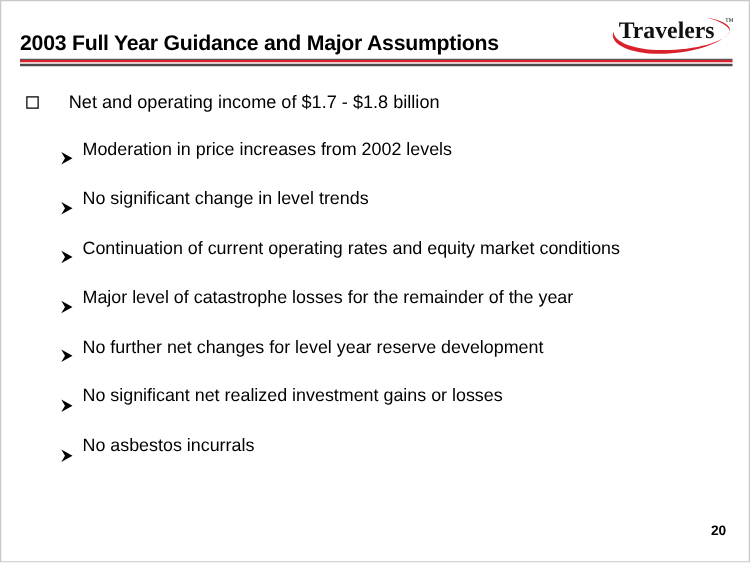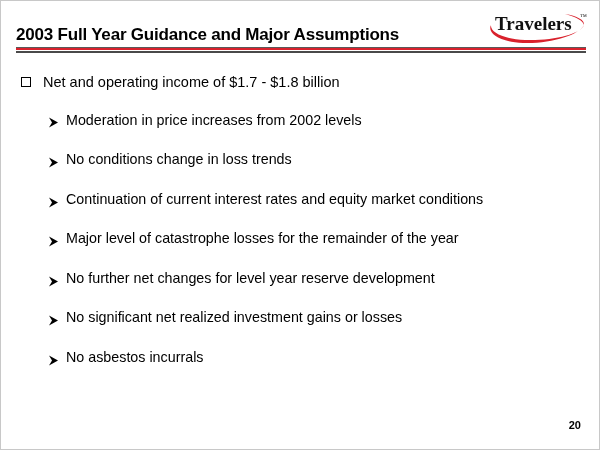--- a/index.html
+++ b/index.html
@@ -94,20 +94,21 @@
   }
   .bullet-l1 {
     position: relative;
     display: flex;
     align-items: flex-start;
     margin: 0 0 0 0;
     padding: 0 20px 0 20px;
     font-size: 14.5px;
     color: #000000;
     line-height: 1.35;
+    gap: 12px;
   }
   .bullet-l1 .marker {
     flex: 0 0 auto;
     width: 22px;
     font-size: 14px;
     line-height: 1.35;
     color: #000000;
   }
   .bullet-l1 .sq {
     display: inline-block;
@@ -119,21 +120,21 @@
     position: relative;
     top: -1px;
   }
   .bullet-l1 .txt { flex: 1 1 auto; }
 
   .sub-list {
     margin-top: 18px;
   }
   .bullet-l2 {
     display: flex;
-    align-items: center;
+    align-items: flex-end;
     padding: 0 14px 0 47px;
     font-size: 14.3px;
     color: #000000;
     line-height: 1.3;
     margin-bottom: 21px;
   }
   .bullet-l2 .marker {
     flex: 0 0 auto;
     width: 18px;
     position: relative;
@@ -205,30 +206,30 @@
         </span>
         <span class="txt">Moderation in price increases from 2002 levels</span>
       </div>
 
       <div class="bullet-l2">
         <span class="marker">
           <svg width="11" height="11" viewBox="0 0 11 11">
               <path d="M1,0.5 L10,5.5 L1,10.5 L4,5.5 Z" fill="#000"></path>
             </svg>
         </span>
-        <span class="txt">No conditions change in loss trends</span>
-      </div>
-
-      <div class="bullet-l2">
-        <span class="marker">
-          <svg width="11" height="11" viewBox="0 0 11 11">
-              <path d="M1,0.5 L10,5.5 L1,10.5 L4,5.5 Z" fill="#000"></path>
-            </svg>
-        </span>
-        <span class="txt">Continuation of current interest rates and equity market conditions</span>
+        <span class="txt">No significant change in level trends</span>
+      </div>
+
+      <div class="bullet-l2">
+        <span class="marker">
+          <svg width="11" height="11" viewBox="0 0 11 11">
+              <path d="M1,0.5 L10,5.5 L1,10.5 L4,5.5 Z" fill="#000"></path>
+            </svg>
+        </span>
+        <span class="txt">Continuation of current operating rates and equity market conditions</span>
       </div>
 
       <div class="bullet-l2">
         <span class="marker">
           <svg width="11" height="11" viewBox="0 0 11 11">
               <path d="M1,0.5 L10,5.5 L1,10.5 L4,5.5 Z" fill="#000"></path>
             </svg>
         </span>
         <span class="txt">Major level of catastrophe losses for the remainder of the year</span>
       </div>

